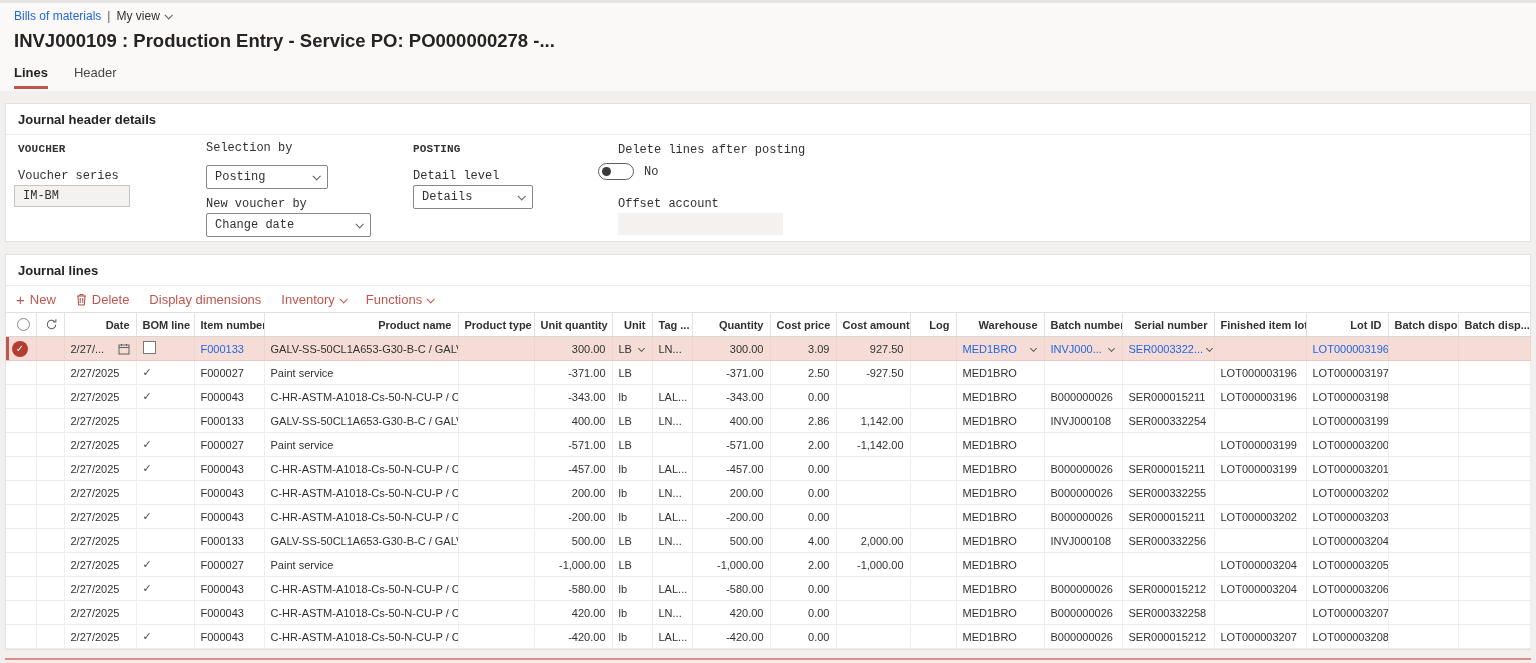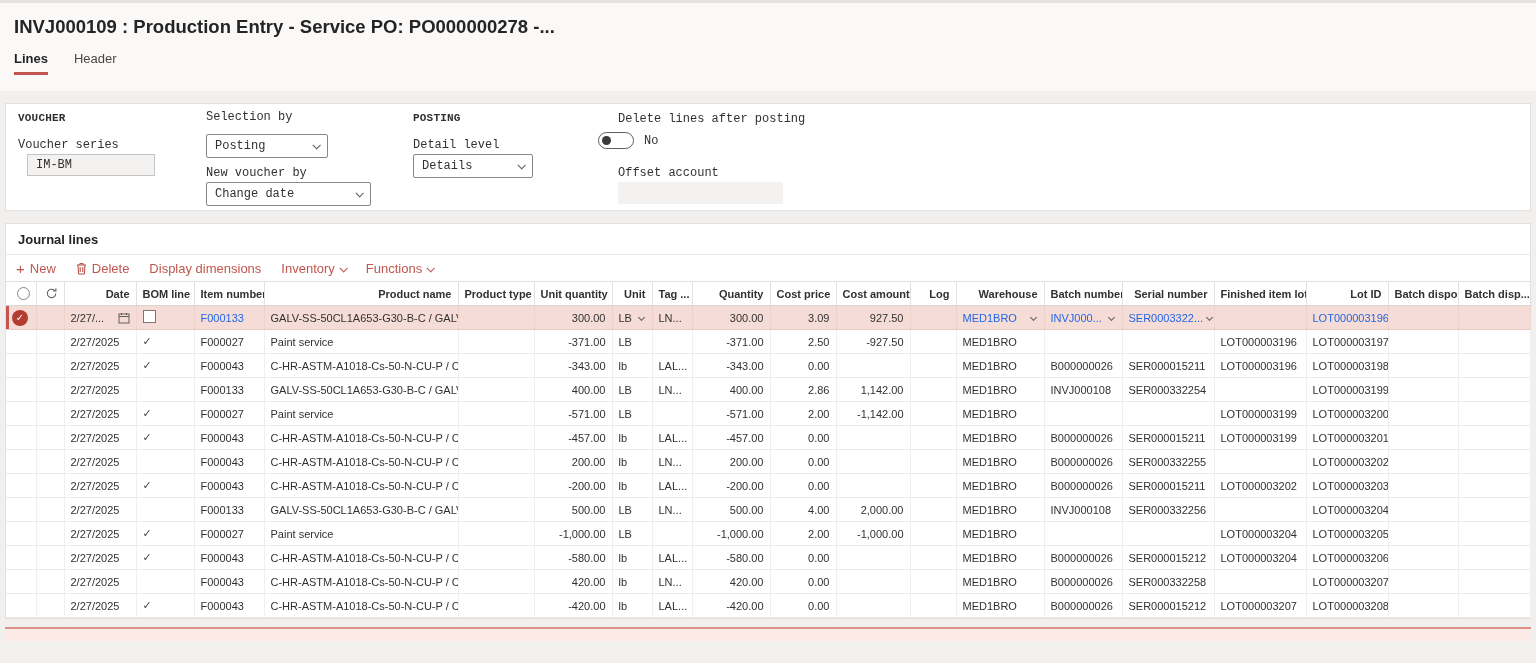--- a/index.html
+++ b/index.html
@@ -56,32 +56,41 @@
   .icon-svg { vertical-align:middle; }
 
   .bottomstrip { margin:8px 5px 0 5px; height:14px; background:#FBEAE6; border-top:2px solid #DB8F85; }
 </style>
 </head>
 <body>
 
 <div class="topstrip"></div>
 
 <header class="pagehead">
+  <div class="breadcrumb">
+    <a class="bc-link">Bills of materials</a>
+    <span class="bc-sep">|</span>
+    <span class="bc-view">
+        <span>My view</span>
+        <i class="chev"></i>
+      </span>
+  </div>
   <h1 class="title">INVJ000109 : Production Entry - Service PO: PO000000278 -...</h1>
   <div class="tabs">
     <div class="tab active">Lines</div>
     <div class="tab">Header</div>
   </div>
 </header>
 
 <section class="panel panel-first">
+  <div class="panel-title">Journal header details</div>
   <div class="fields">
     <div class="abs grouphead" style="left:12px;top:8px">VOUCHER</div>
     <div class="abs flabel" style="left:12px;top:34px">Voucher series</div>
-    <div class="abs input" style="left:21px;top:50px;width:128px">
+    <div class="abs input" style="left:8px;top:50px;width:116px">
         <span>IM-BM</span>
       </div>
 
     <div class="abs flabel" style="left:200px;top:6px">Selection by</div>
     <div class="abs combo" style="left:200px;top:30px;width:122px">
         <span>Posting</span>
         <i class="chev"></i>
       </div>
     <div class="abs flabel" style="left:200px;top:62px">New voucher by</div>
     <div class="abs combo" style="left:200px;top:78px;width:165px">

